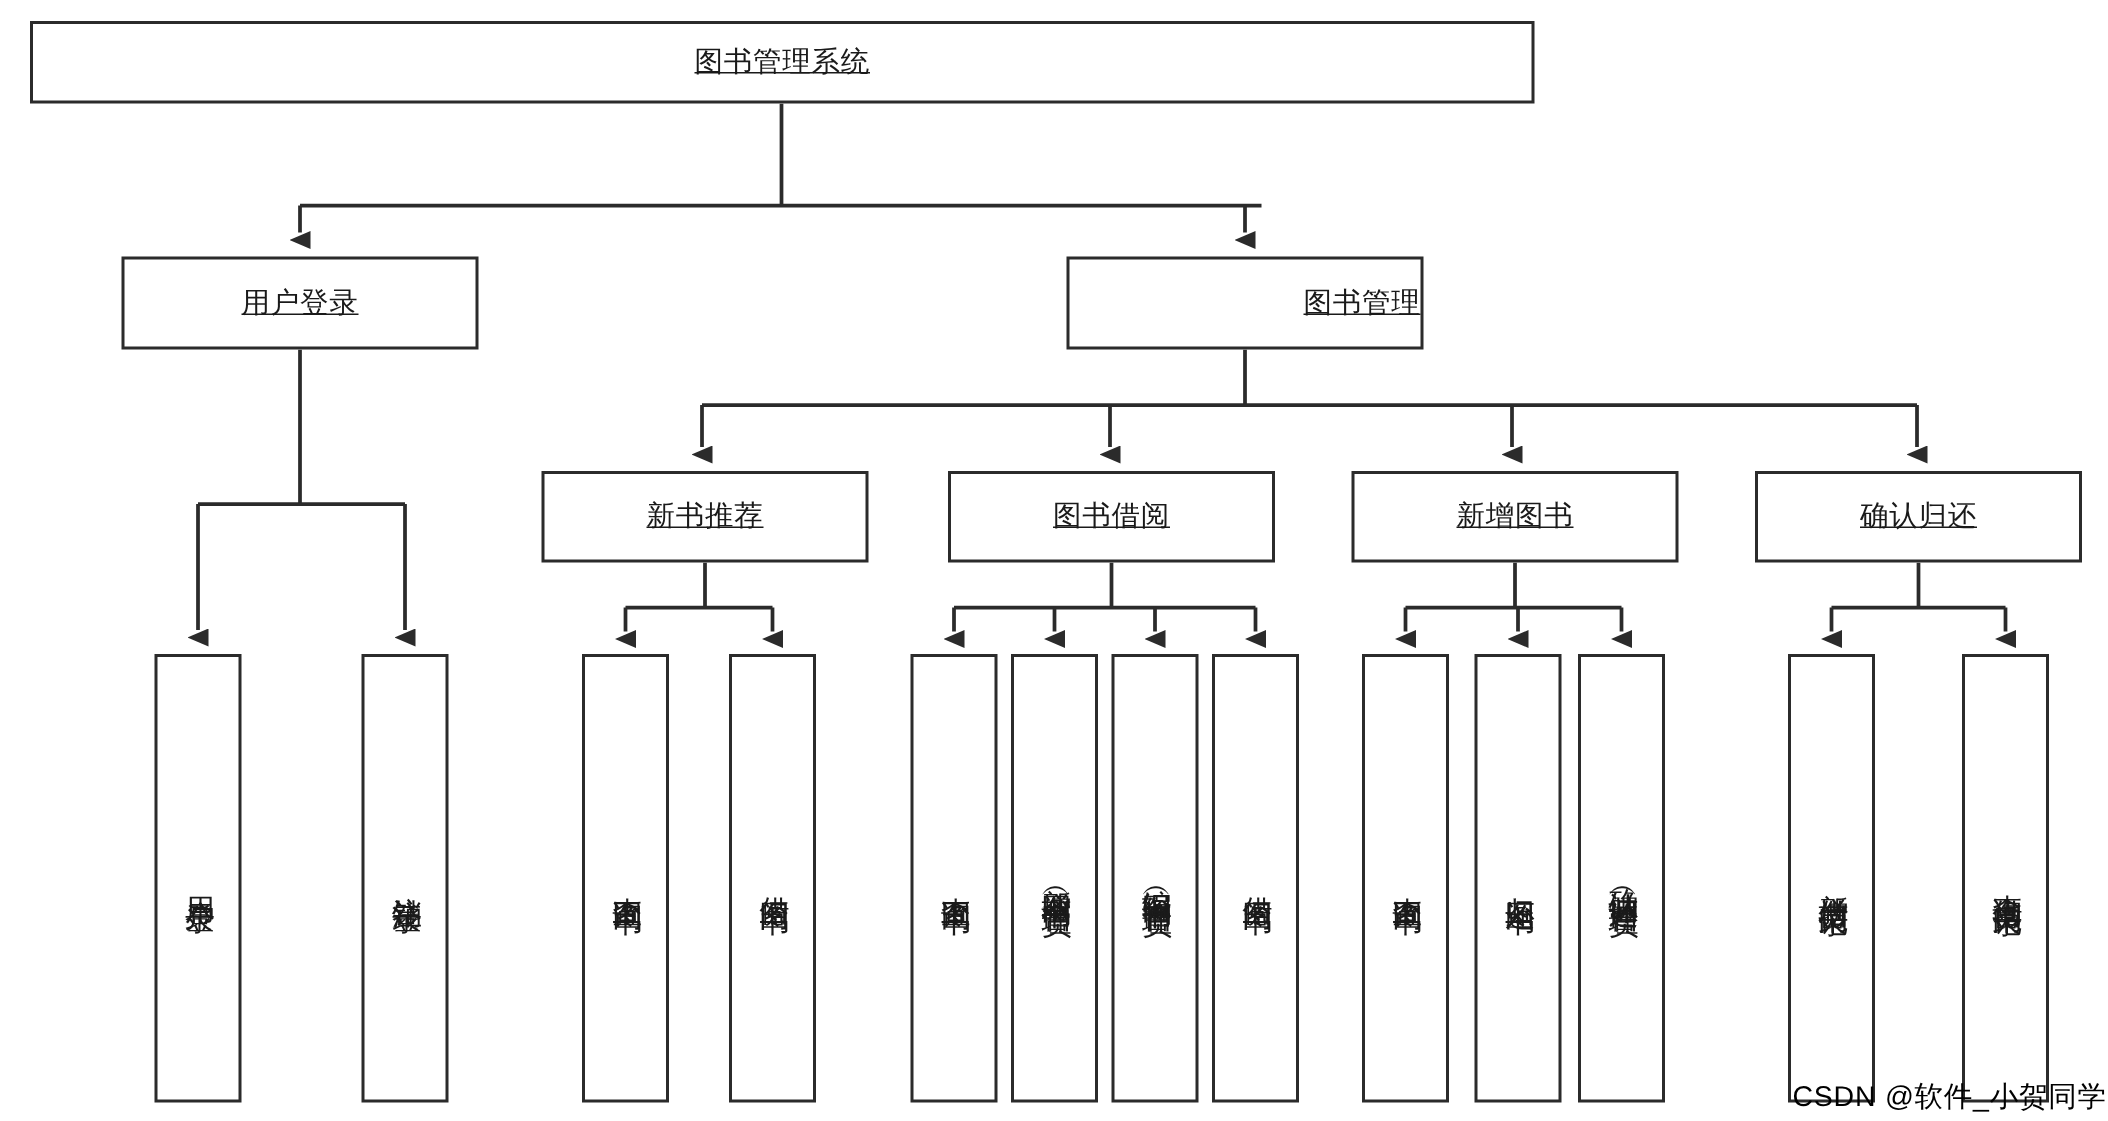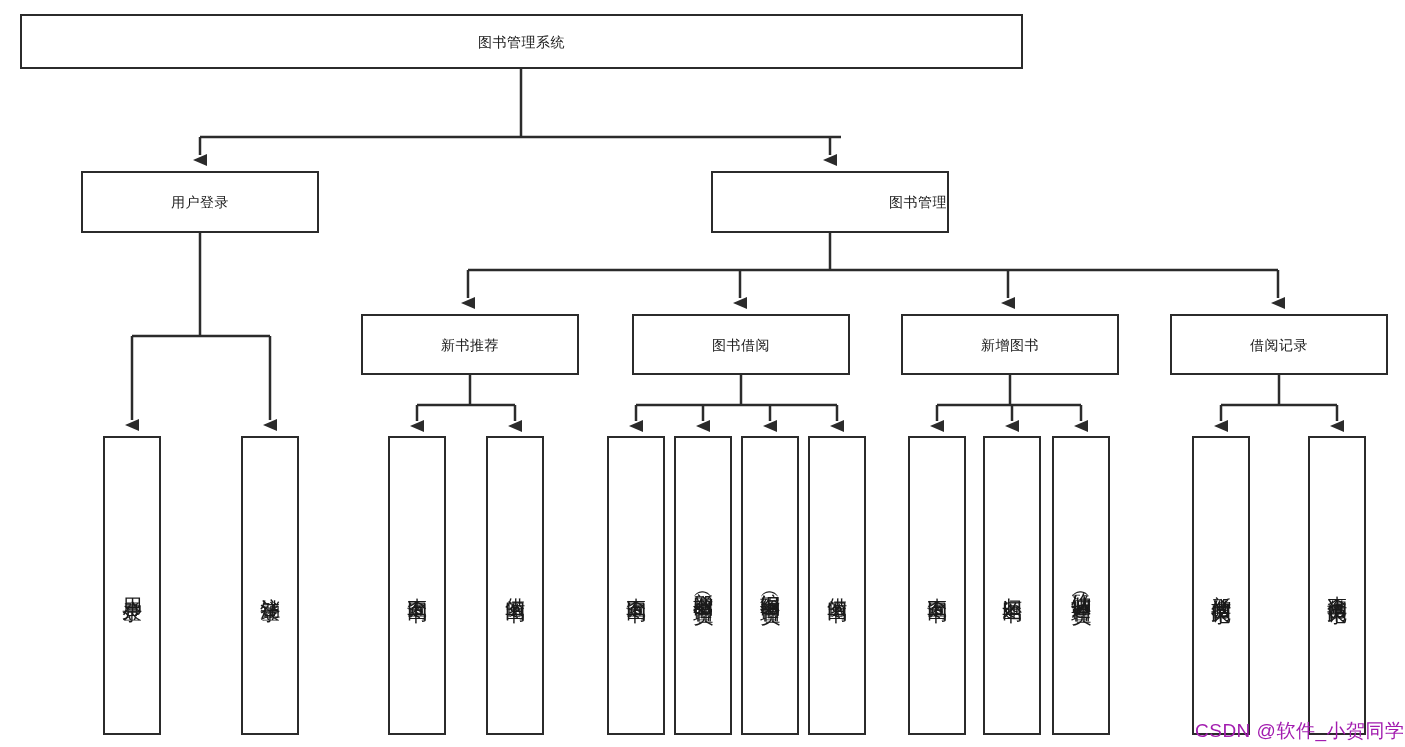--- a/index.html
+++ b/index.html
@@ -32,40 +32,41 @@
     display: flex;
     align-items: center;
     justify-content: center;
     color: #1a1a1a;
   }
   .node .label {
     display: block;
     white-space: nowrap;
   }
   .node.horiz .label {
-    font-size: 14px;
+    font-size: 19px;
     letter-spacing: 0.5px;
     line-height: 1;
+    text-decoration: underline;
   }
   .node.vert {
     align-items: center;
     justify-content: center;
   }
   .node.vert .label {
     writing-mode: vertical-rl;
     text-orientation: upright;
     font-size: 20px;
     line-height: 1.18;
     letter-spacing: 2px;
     white-space: nowrap;
   }
   .watermark {
     position: absolute;
     font-size: 19px;
-    color: #a21caf;
+    color: #000000;
     white-space: nowrap;
     letter-spacing: 0.5px;
   }
 </style>
 </head>
 <body>
 
 <div id="diagram-root">
 
   <svg class="edges" viewBox="0 0 1405 747" xmlns="http://www.w3.org/2000/svg">
@@ -133,21 +134,21 @@
   <div class="node horiz" style="left:361px; top:314px; width:218px; height:61px;">
     <span class="label">新书推荐</span>
   </div>
   <div class="node horiz" style="left:632px; top:314px; width:218px; height:61px;">
     <span class="label">图书借阅</span>
   </div>
   <div class="node horiz" style="left:901px; top:314px; width:218px; height:61px;">
     <span class="label">新增图书</span>
   </div>
   <div class="node horiz" style="left:1170px; top:314px; width:218px; height:61px;">
-    <span class="label">借阅记录</span>
+    <span class="label">确认归还</span>
   </div>
 
   <div class="node vert" style="left:103px; top:436px; width:58px; height:299px;">
     <span class="label">用户登录</span>
   </div>
   <div class="node vert" style="left:241px; top:436px; width:58px; height:299px;">
     <span class="label">注销登录</span>
   </div>
 
   <div class="node vert" style="left:388px; top:436px; width:58px; height:299px;">

